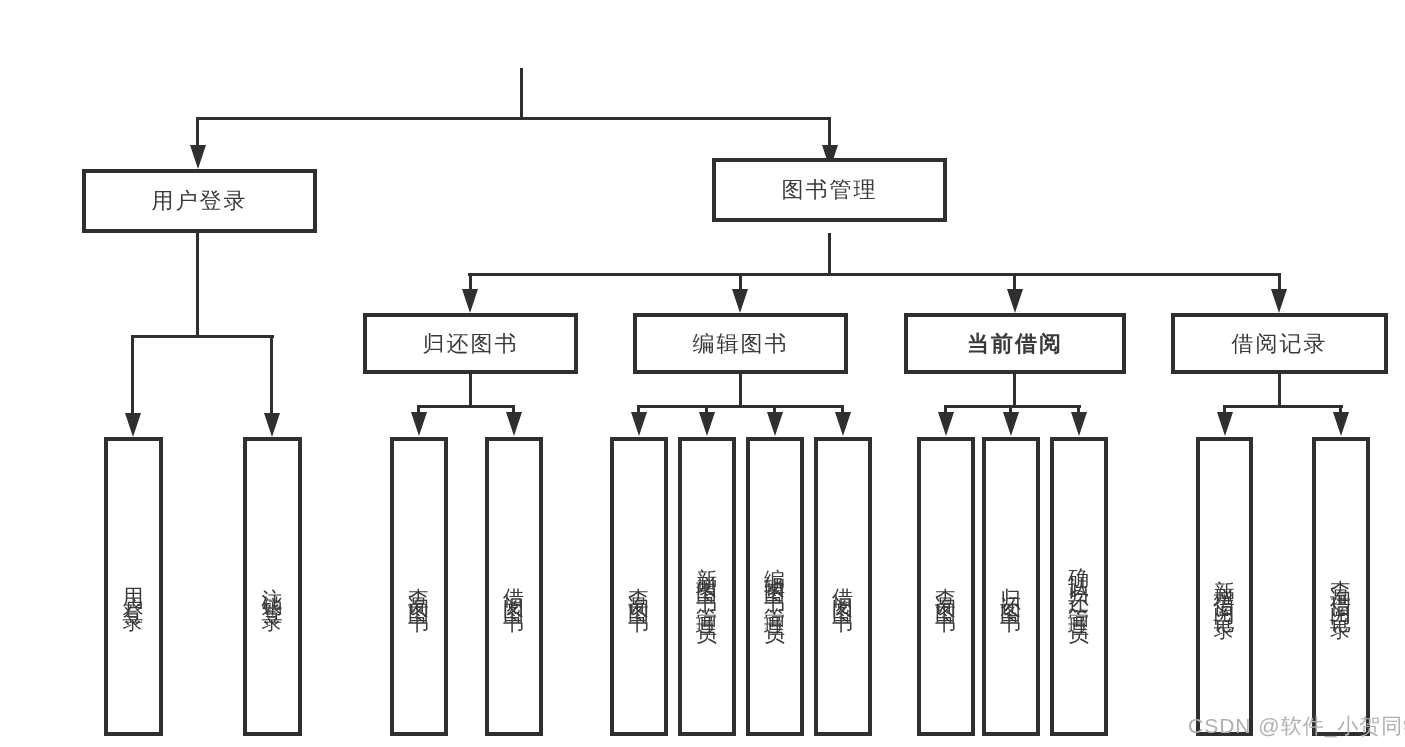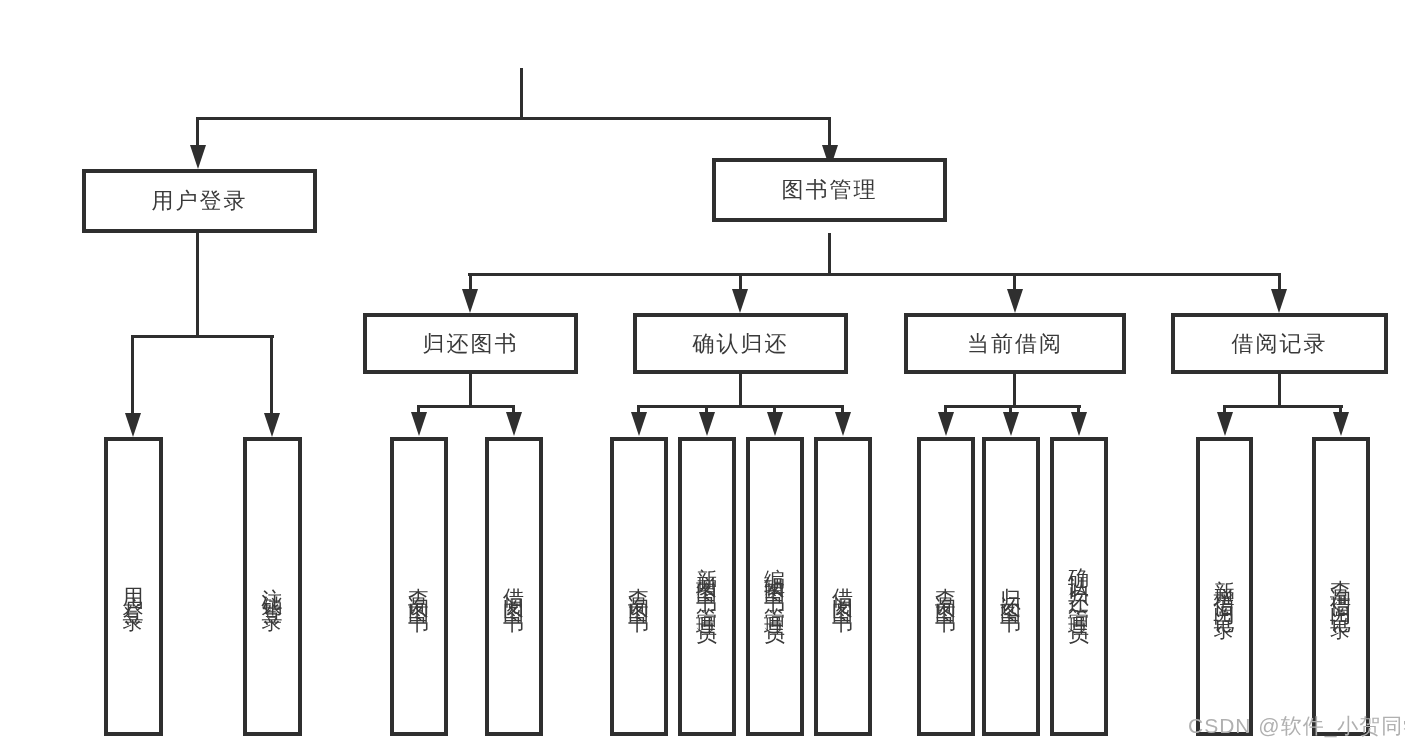--- a/index.html
+++ b/index.html
@@ -84,22 +84,22 @@
   <div class="vline" style="left:469px; top:273px; height:18px;"></div>
   <div class="arrow" style="left:462px; top:289px;"></div>
   <div class="vline" style="left:739px; top:273px; height:18px;"></div>
   <div class="arrow" style="left:732px; top:289px;"></div>
   <div class="vline" style="left:1013px; top:273px; height:18px;"></div>
   <div class="arrow" style="left:1007px; top:289px;"></div>
   <div class="vline" style="left:1278px; top:273px; height:18px;"></div>
   <div class="arrow" style="left:1271px; top:289px;"></div>
 
   <div class="box" style="left:363px; top:313px; width:215px; height:61px;">归还图书</div>
-  <div class="box" style="left:633px; top:313px; width:215px; height:61px;">确认归还</div>
-  <div class="box" style="left:904px; top:313px; width:222px; height:61px;">当前借阅</div>
+  <div class="box" style="left:633px; top:313px; width:215px; height:61px;">编辑图书</div>
+  <div class="box" style="left:904px; top:313px; width:222px; height:61px;font-weight:bold;">当前借阅</div>
   <div class="box" style="left:1171px; top:313px; width:217px; height:61px;">借阅记录</div>
 
   <div class="vline" style="left:469px; top:374px; height:33px;"></div>
   <div class="hline" style="left:417px; top:405px; width:98px;"></div>
   <div class="vline" style="left:417px; top:405px; height:10px;"></div>
   <div class="arrow" style="left:411px; top:412px;"></div>
   <div class="vline" style="left:512px; top:405px; height:10px;"></div>
   <div class="arrow" style="left:506px; top:412px;"></div>
 
   <div class="vline" style="left:739px; top:374px; height:33px;"></div>

